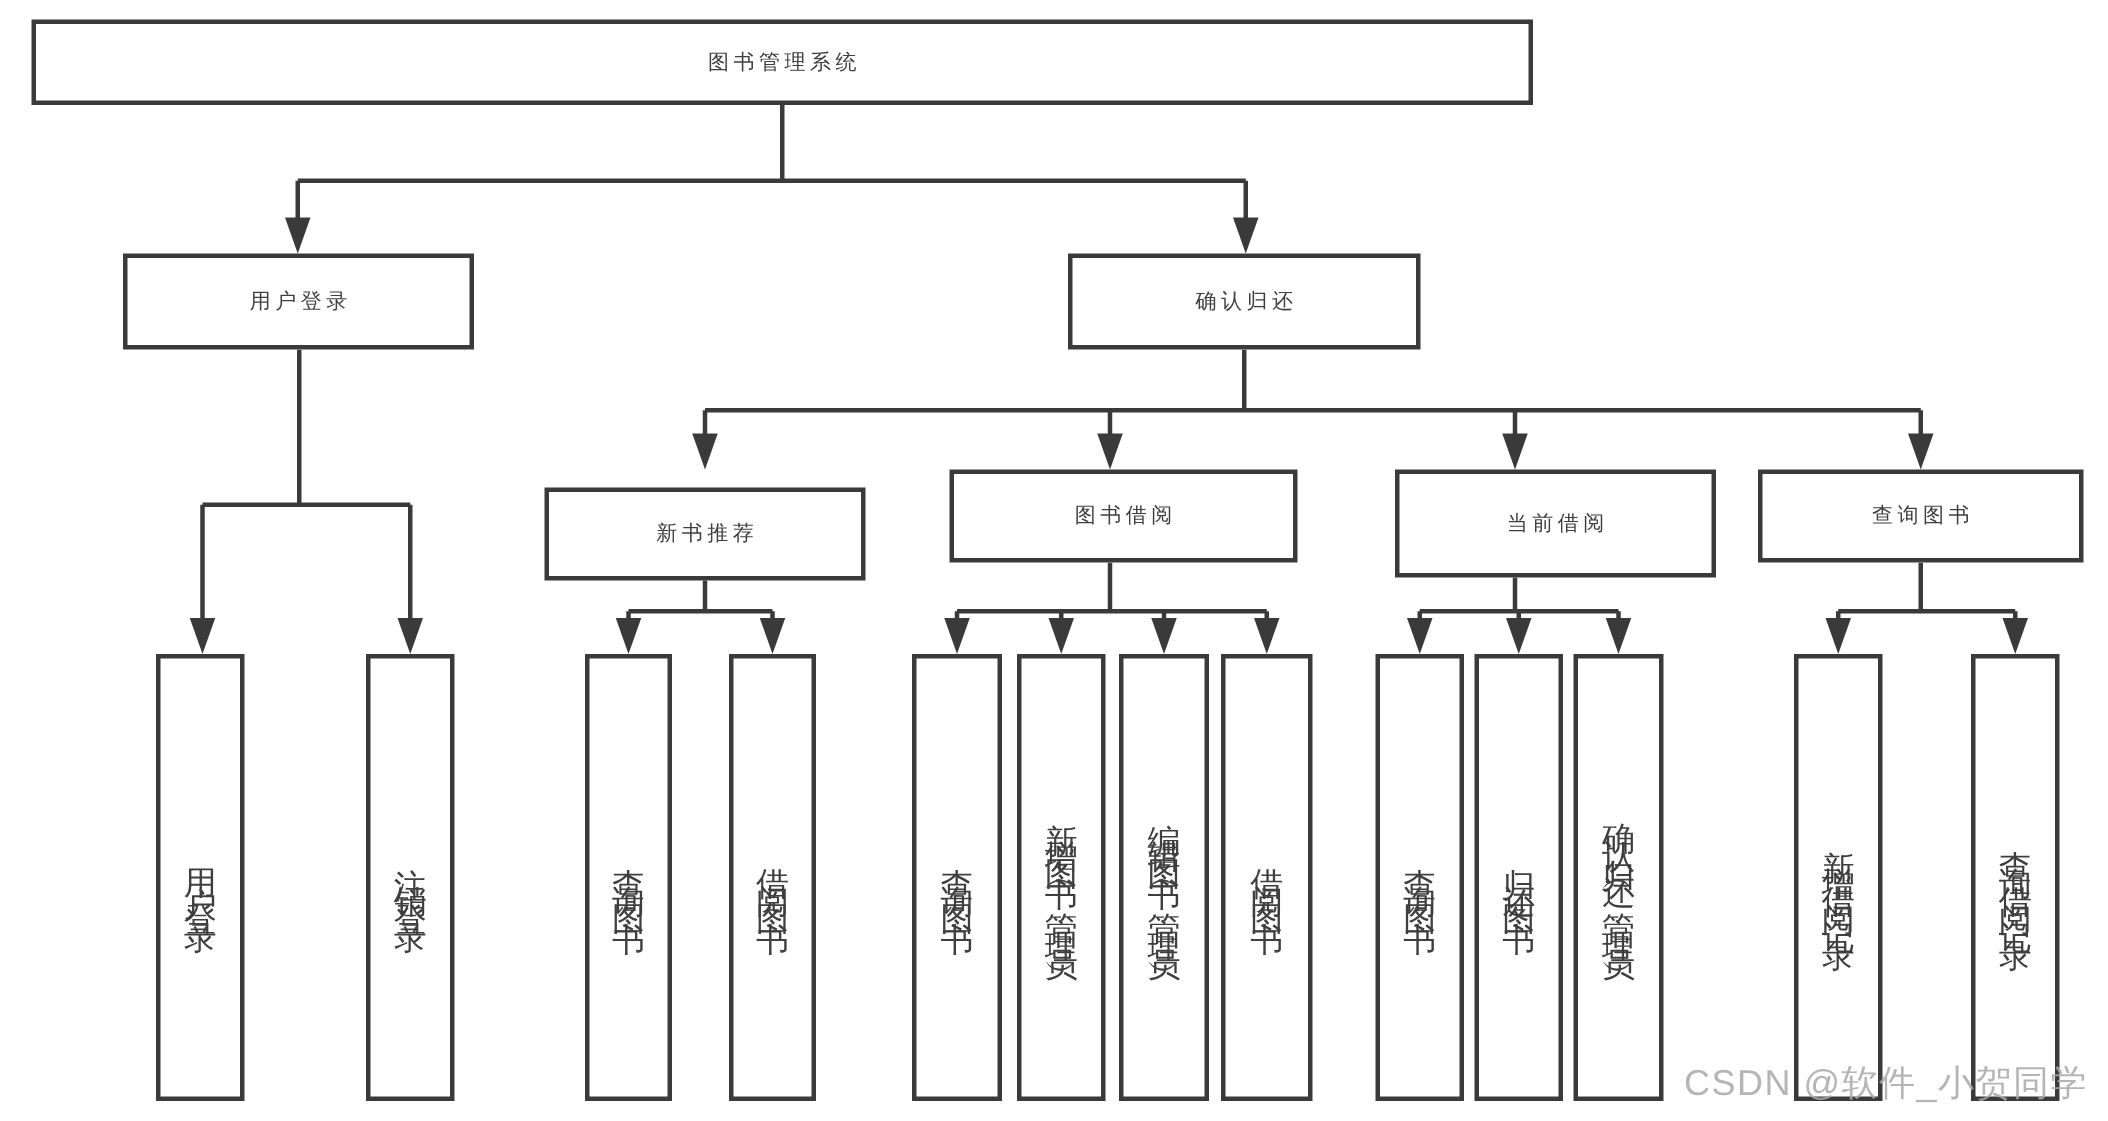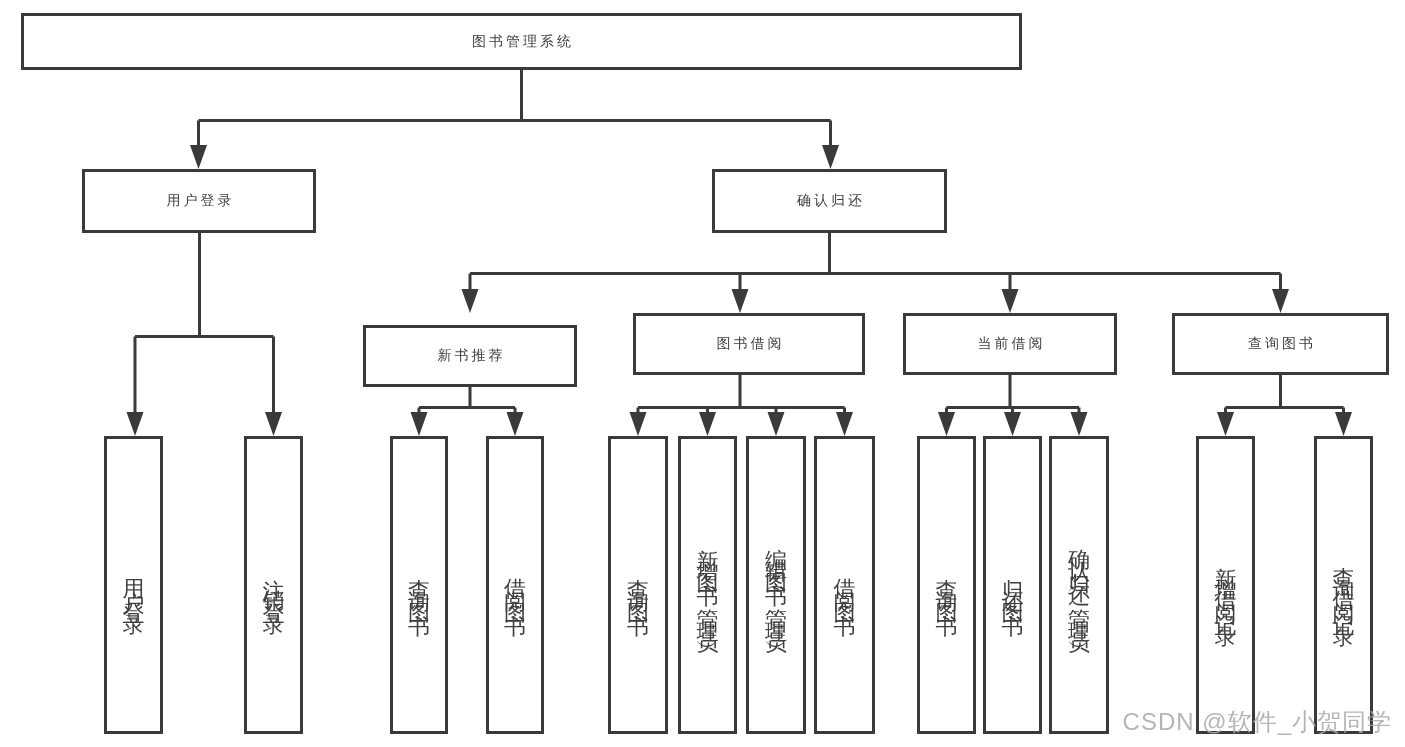--- a/index.html
+++ b/index.html
@@ -82,21 +82,21 @@
   <div class="node h" style="left:712px;top:169px;width:235px;height:64px;">
     <span class="label">确认归还</span>
   </div>
 
   <div class="node h" style="left:363px;top:313px;width:214px;height:62px;margin-top:12px;">
     <span class="label">新书推荐</span>
   </div>
   <div class="node h" style="left:633px;top:313px;width:232px;height:62px;">
     <span class="label">图书借阅</span>
   </div>
-  <div class="node h" style="left:903px;top:313px;width:214px;height:62px;">
+  <div class="node h" style="left:930px;top:313px;width:214px;height:72px;">
     <span class="label">当前借阅</span>
   </div>
   <div class="node h" style="left:1172px;top:313px;width:217px;height:62px;">
     <span class="label">查询图书</span>
   </div>
 
   <div class="node v" style="left:104px;top:436px;width:59px;height:298px;">
     <span class="label">用户登录</span>
   </div>
   <div class="node v" style="left:244px;top:436px;width:59px;height:298px;">

